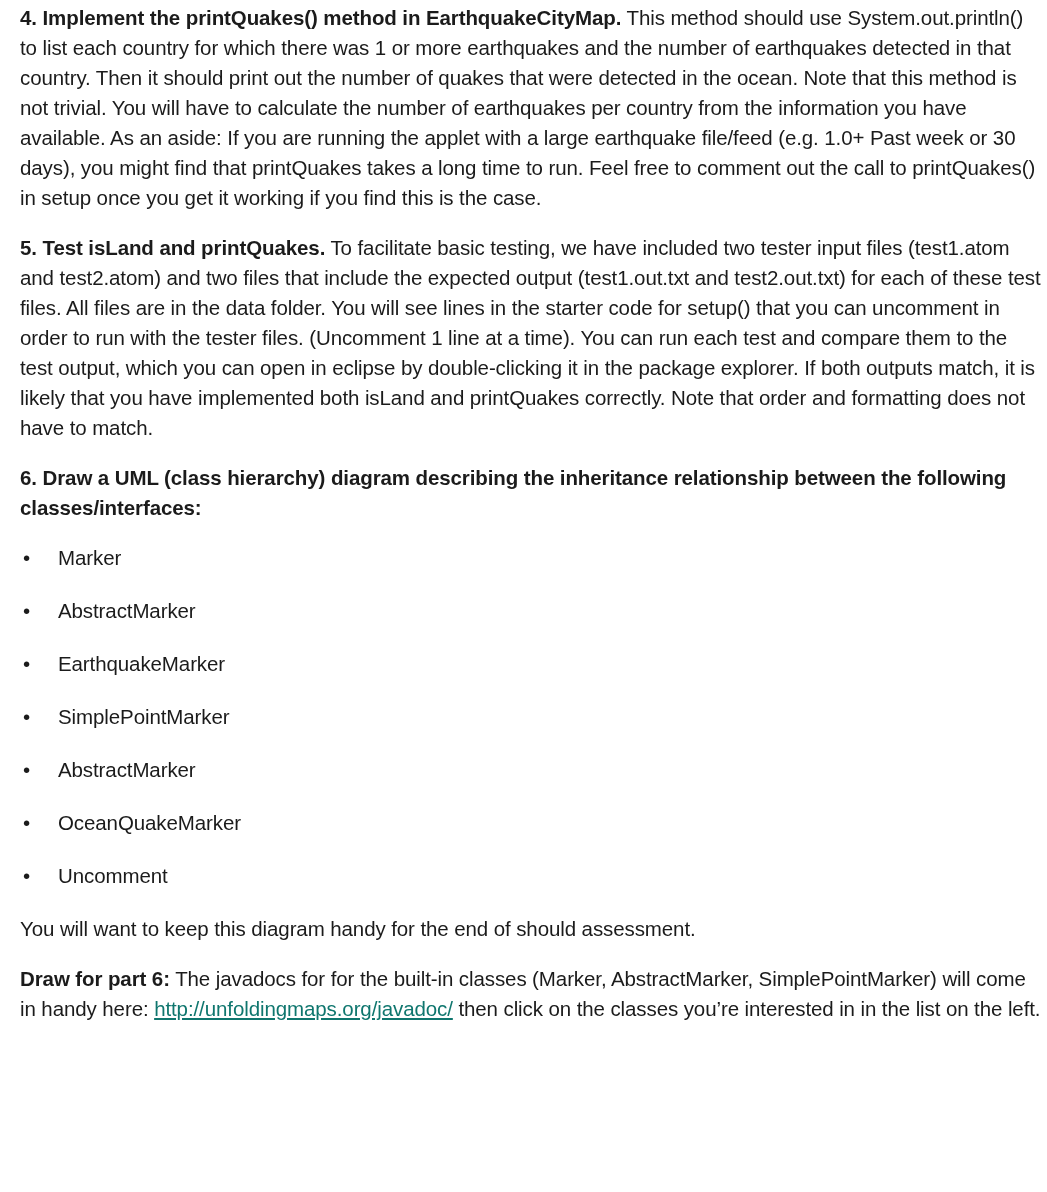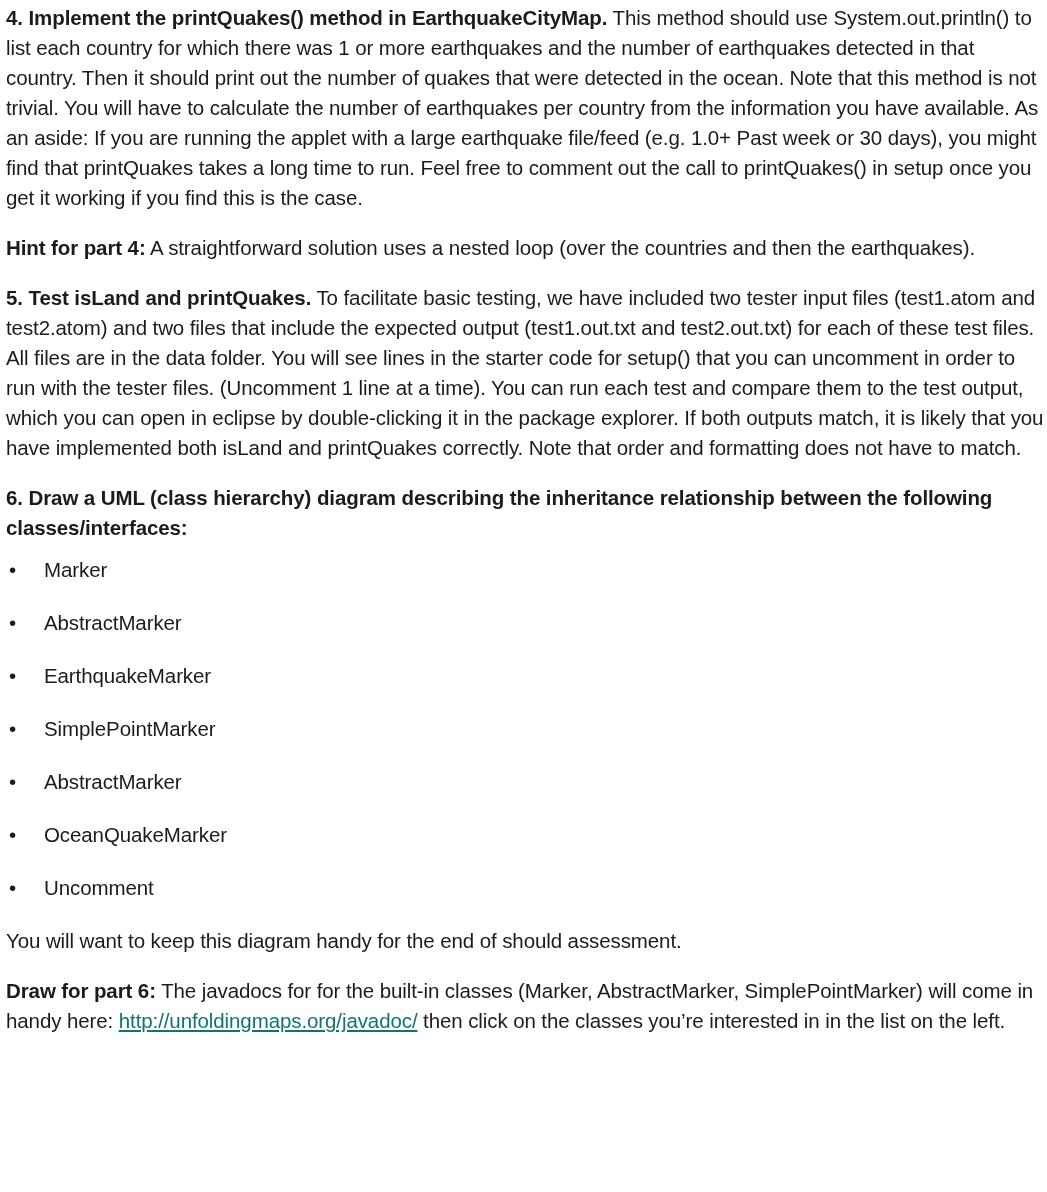--- a/index.html
+++ b/index.html
@@ -11,38 +11,38 @@
     width: 1047px;
     height: 1192px;
     overflow: hidden;
     font-family: "Liberation Sans", sans-serif;
     color: #1b1b1b;
     -webkit-font-smoothing: antialiased;
   }
   .page {
     box-sizing: border-box;
     width: 1047px;
-    padding: 0px 2px 0 6px;
+    padding: 0px 2px 0 20px;
   }
   p.para {
     margin: 0 0 20px 0;
     font-size: 20.5px;
     line-height: 30px;
     letter-spacing: -0.1px;
     text-align: left;
     word-spacing: 0px;
   }
   p.para:first-child {
     margin-top: 3px;
   }
   .b {
     font-weight: bold;
   }
   .heading-para {
-    margin: 0 0 12px 0;
+    margin: 0 0 20px 0;
     font-size: 20.5px;
     line-height: 30px;
     font-weight: bold;
     letter-spacing: -0.1px;
   }
   ul.class-list {
     list-style: none;
     margin: 0 0 6px 0;
     padding: 0;
   }
@@ -67,21 +67,20 @@
     text-underline-offset: 2px;
   }
 </style>
 </head>
 <body>
 
 <div class="page">
 
   <p class="para"><span class="b">4. Implement the printQuakes() method in EarthquakeCityMap.</span><span> This method should use System.out.println() to list each country for which there was 1 or more earthquakes and the number of earthquakes detected in that country. Then it should print out the number of quakes that were detected in the ocean. Note that this method is not trivial. You will have to calculate the number of earthquakes per country from the information you have available. As an aside: If you are running the applet with a large earthquake file/feed (e.g. 1.0+ Past week or 30 days), you might find that printQuakes takes a long time to run. Feel free to comment out the call to printQuakes() in setup once you get it working if you find this is the case.</span></p>
 
-  <p class="para"><span class="b">Hint for part 4:</span><span> A straightforward solution uses a nested loop (over the countries and then the earthquakes).</span></p>
 
   <p class="para"><span class="b">5. Test isLand and printQuakes.</span><span> To facilitate basic testing, we have included two tester input files (test1.atom and test2.atom) and two files that include the expected output (test1.out.txt and test2.out.txt) for each of these test files. All files are in the data folder. You will see lines in the starter code for setup() that you can uncomment in order to run with the tester files. (Uncomment 1 line at a time). You can run each test and compare them to the test output, which you can open in eclipse by double-clicking it in the package explorer. If both outputs match, it is likely that you have implemented both isLand and printQuakes correctly. Note that order and formatting does not have to match.</span></p>
 
   <p class="heading-para">6. Draw a UML (class hierarchy) diagram describing the inheritance relationship between the following classes/interfaces:</p>
 
   <ul class="class-list">
     <li><span class="bullet">•</span><span>Marker</span></li>
     <li><span class="bullet">•</span><span>AbstractMarker</span></li>
     <li><span class="bullet">•</span><span>EarthquakeMarker</span></li>
     <li><span class="bullet">•</span><span>SimplePointMarker</span></li>

